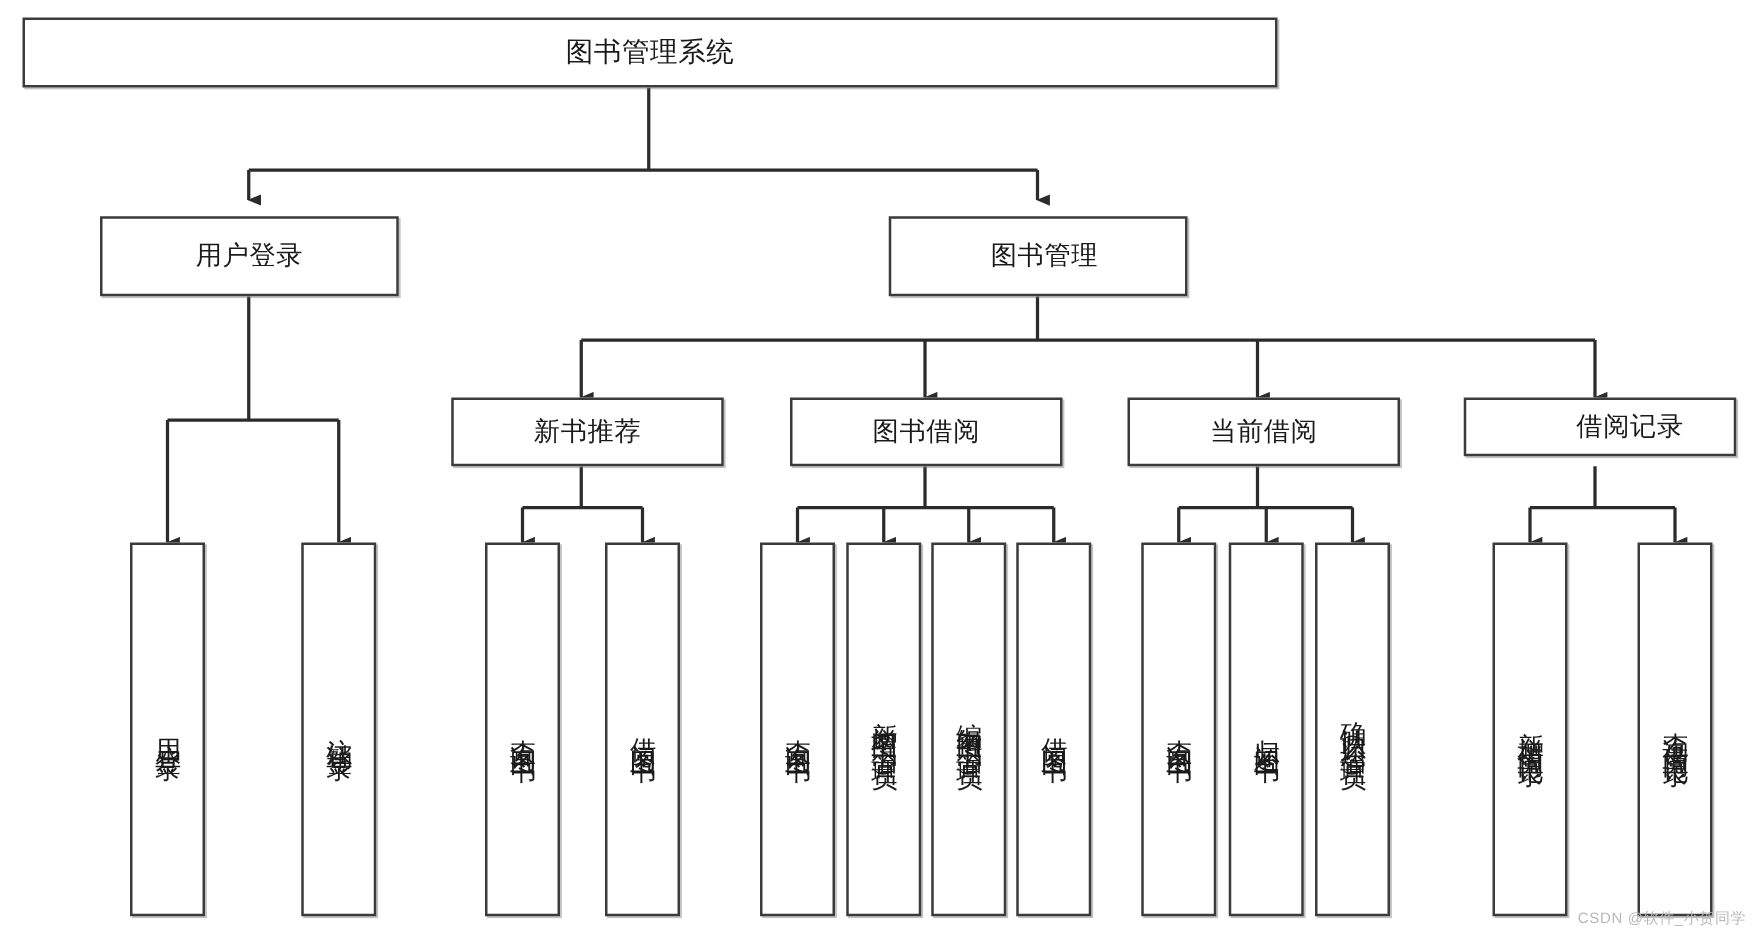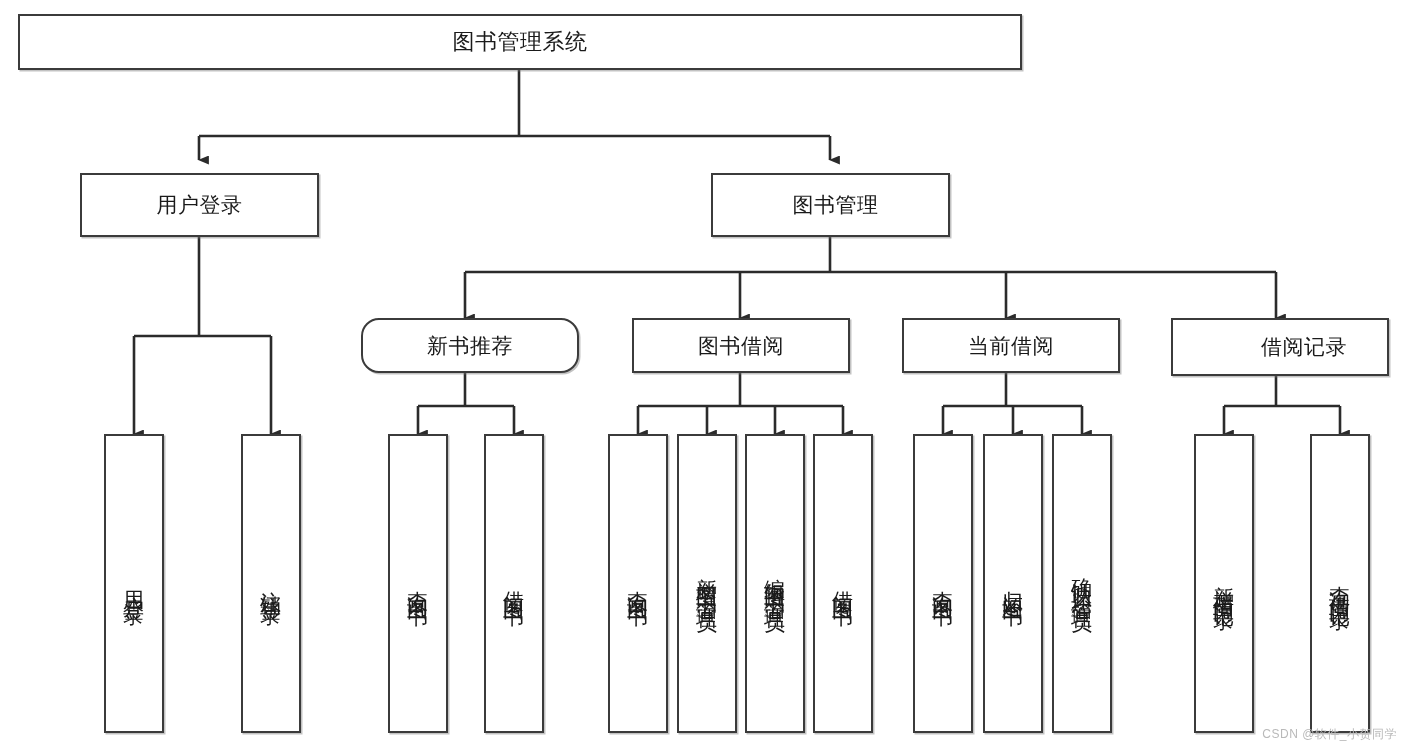--- a/index.html
+++ b/index.html
@@ -133,33 +133,33 @@
   </div>
 
   <div class="node h-node" id="node-user-login" style="left:80px; top:173px; width:239px; height:64px;">
     <span class="node-label">用户登录</span>
   </div>
 
   <div class="node h-node" id="node-book-manage" style="left:711px; top:173px; width:239px; height:64px;padding-left:10px;">
     <span class="node-label">图书管理</span>
   </div>
 
-  <div class="node h-node" id="node-new-book-rec" style="left:361px; top:318px; width:218px; height:55px;border-radius:18px;">
+  <div class="node h-node" id="node-new-book-rec" style="left:361px; top:318px; width:218px; height:55px;">
     <span class="node-label">新书推荐</span>
   </div>
 
   <div class="node h-node" id="node-current-borrow" style="left:902px; top:318px; width:218px; height:55px;">
     <span class="node-label">当前借阅</span>
   </div>
 
   <div class="node h-node" id="node-book-borrow" style="left:632px; top:318px; width:218px; height:55px;">
     <span class="node-label">图书借阅</span>
   </div>
 
-  <div class="node h-node" id="node-borrow-record" style="left:1171px; top:318px; width:218px; height:58px;padding-left:48px;">
+  <div class="node h-node" id="node-borrow-record" style="left:1171px; top:318px; width:218px; height:47px;padding-left:48px;">
     <span class="node-label">借阅记录</span>
   </div>
 
   <div class="node v-node" id="node-leaf-1" style="left:104px; top:434px; width:60px; height:299px;">
     <span class="node-label">用户登录</span>
   </div>
 
   <div class="node v-node" id="node-leaf-2" style="left:241px; top:434px; width:60px; height:299px;">
     <span class="node-label">注销登录</span>
   </div>

